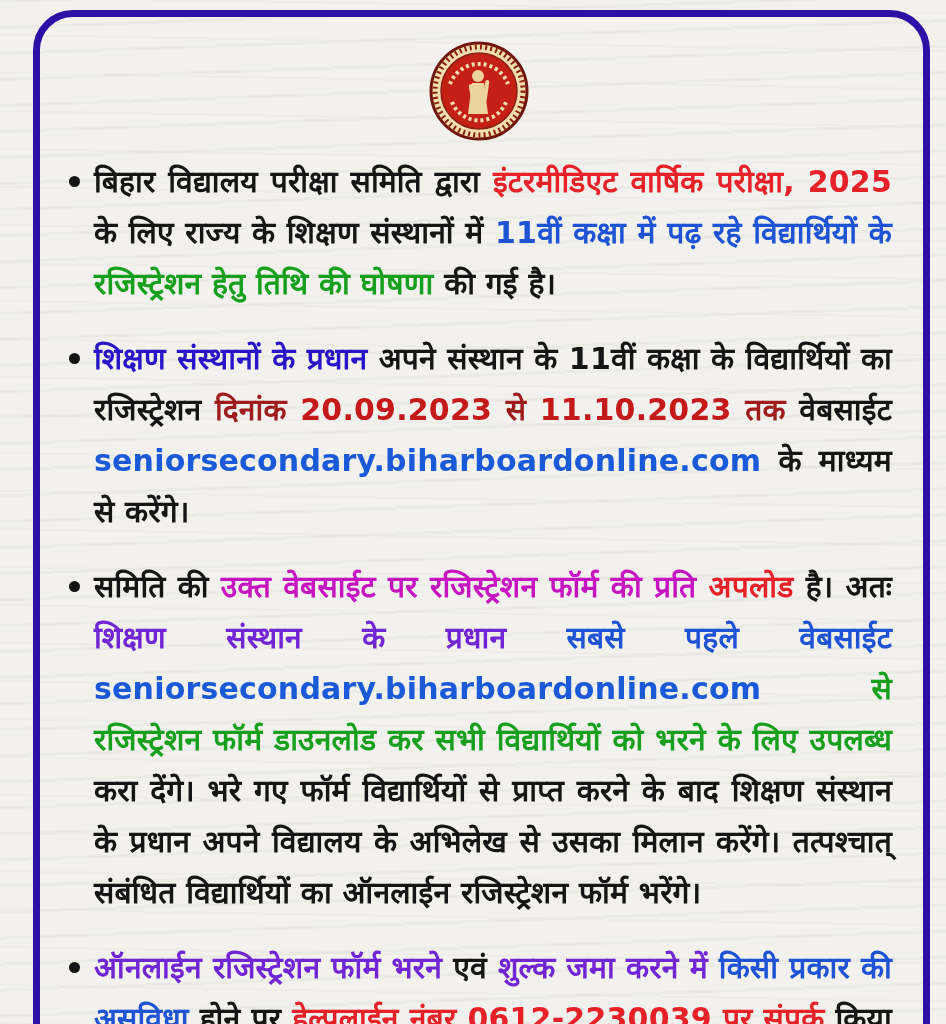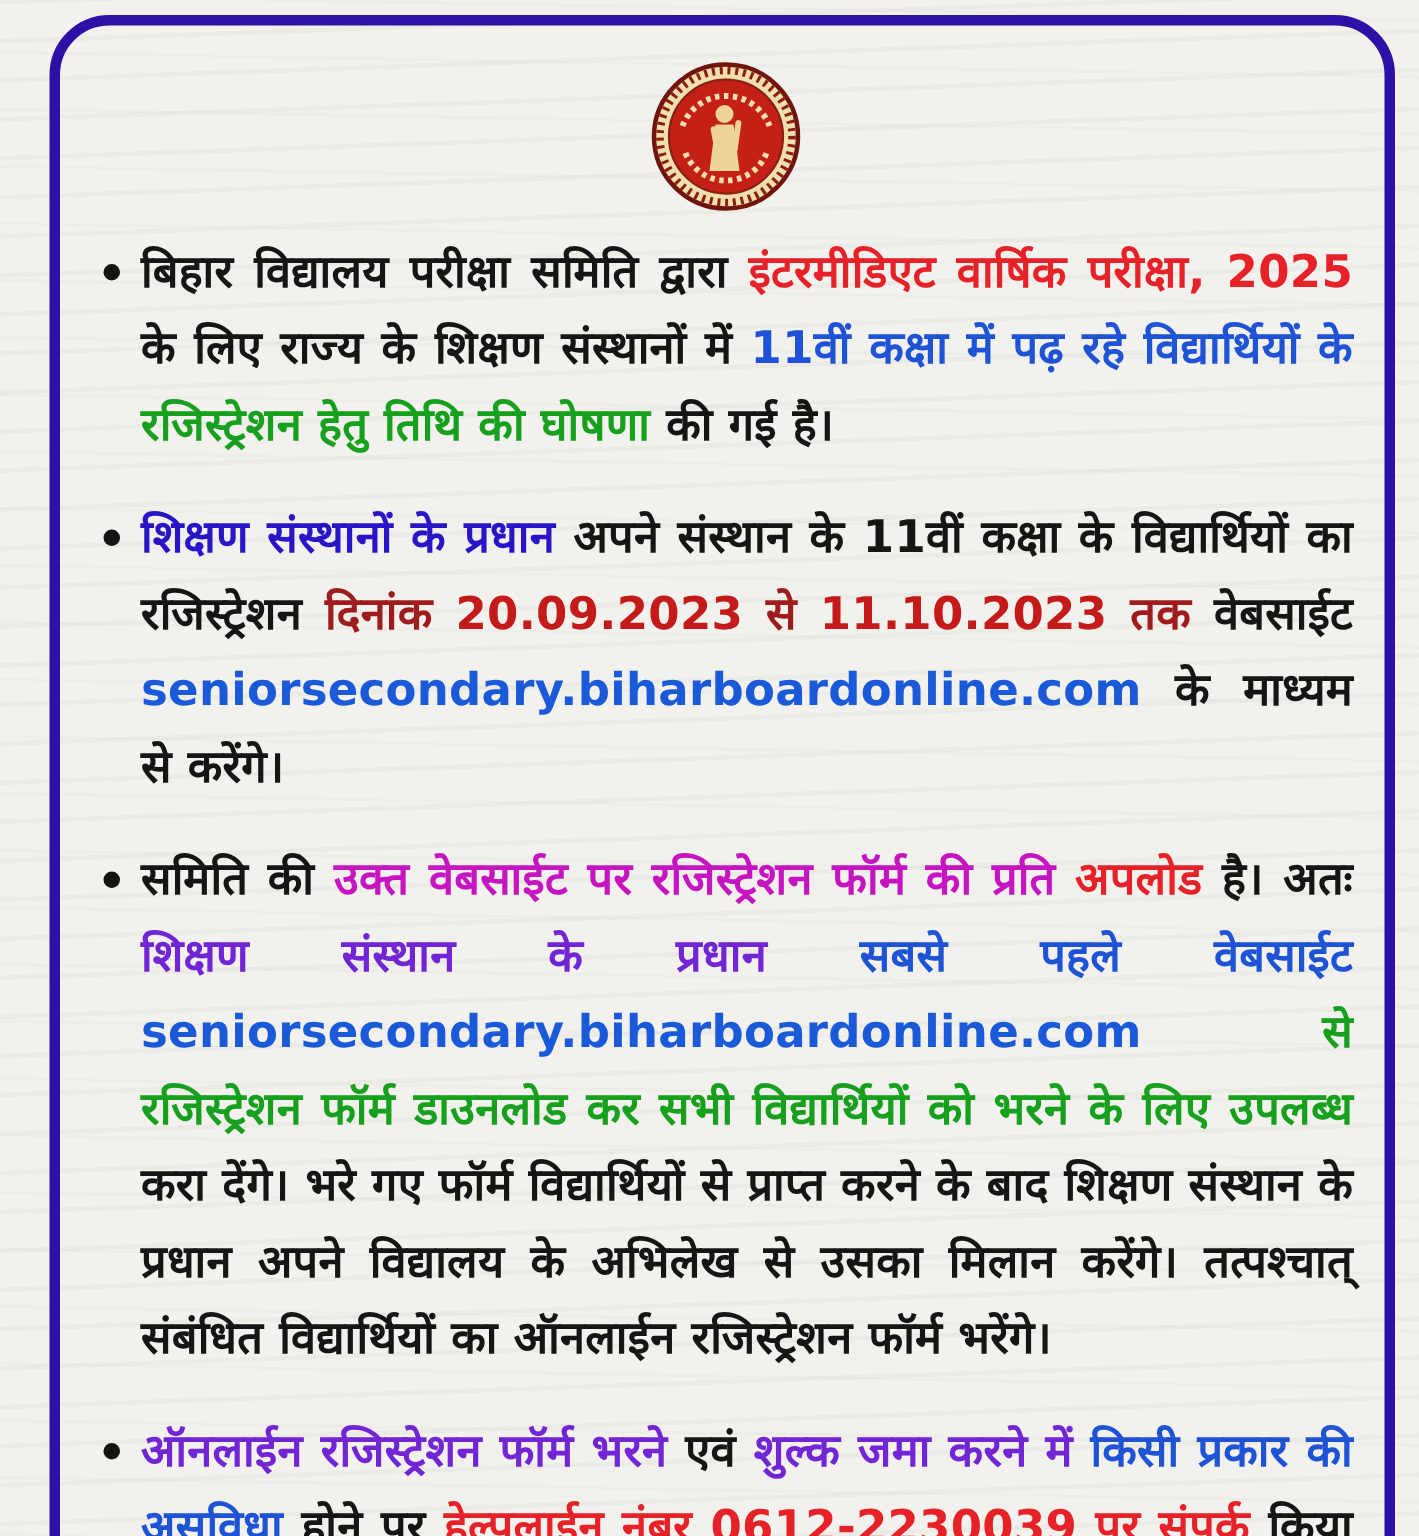--- a/index.html
+++ b/index.html
@@ -11,21 +11,21 @@
       repeating-linear-gradient(1deg, rgba(215,213,207,.15) 0 2px, transparent 2px 38px),
       #f2f1ed;
   }
   .frame{
     position:absolute;left:33px;top:10px;width:897px;height:1100px;
     border:7px solid #2f10a6;border-radius:40px;
     box-sizing:border-box;
   }
   .content{
     position:absolute;left:33px;top:10px;width:897px;height:1014px;
-    box-sizing:border-box;padding:30px 26px 0 30px;
+    box-sizing:border-box;padding:30px 36px 0 30px;
   }
   .logo-wrap{display:flex;justify-content:center;margin-bottom:14px;}
   ul.notice-list{
     list-style:none;margin:0;padding:0 2px 0 4px;
   }
   li.bullet-item{
     display:flex;align-items:flex-start;margin-bottom:24px;
   }
   .dot{
     flex:0 0 11px;width:11px;height:11px;border-radius:50%;

